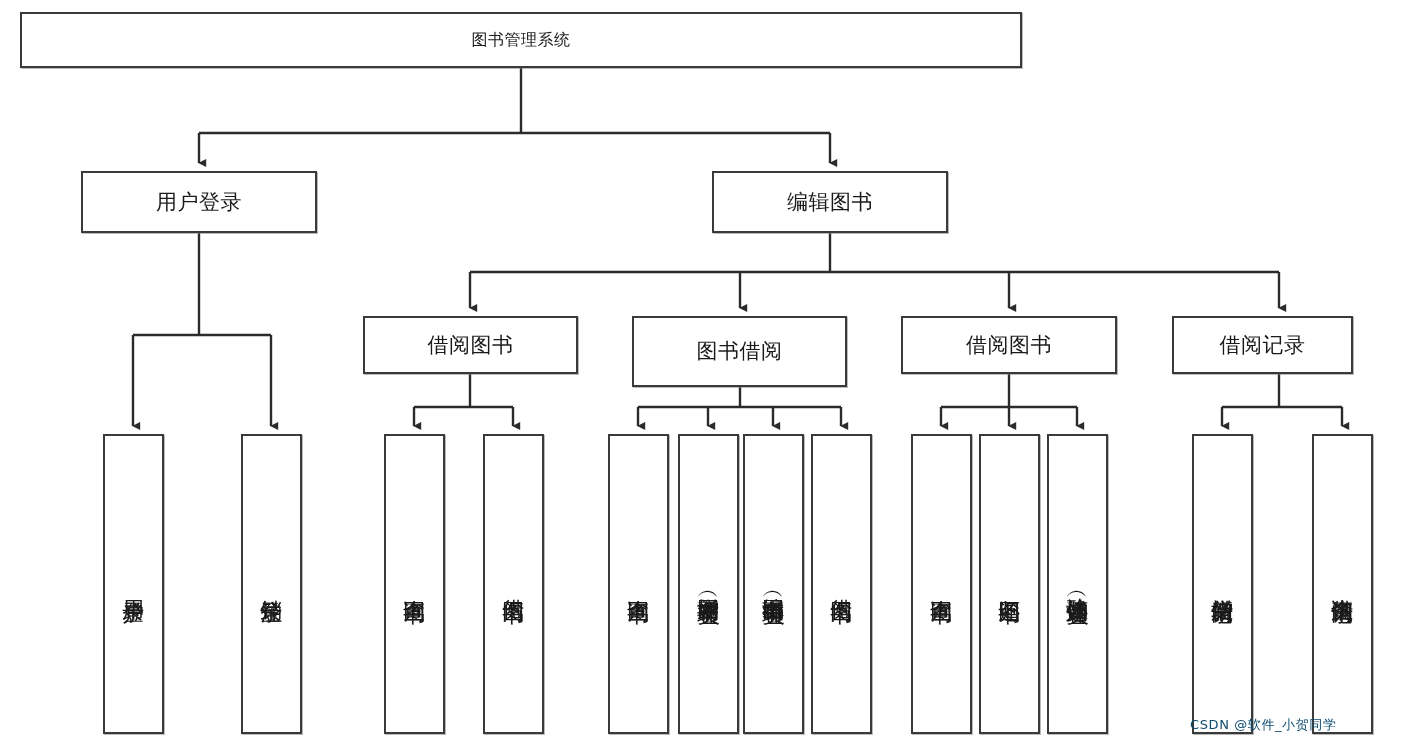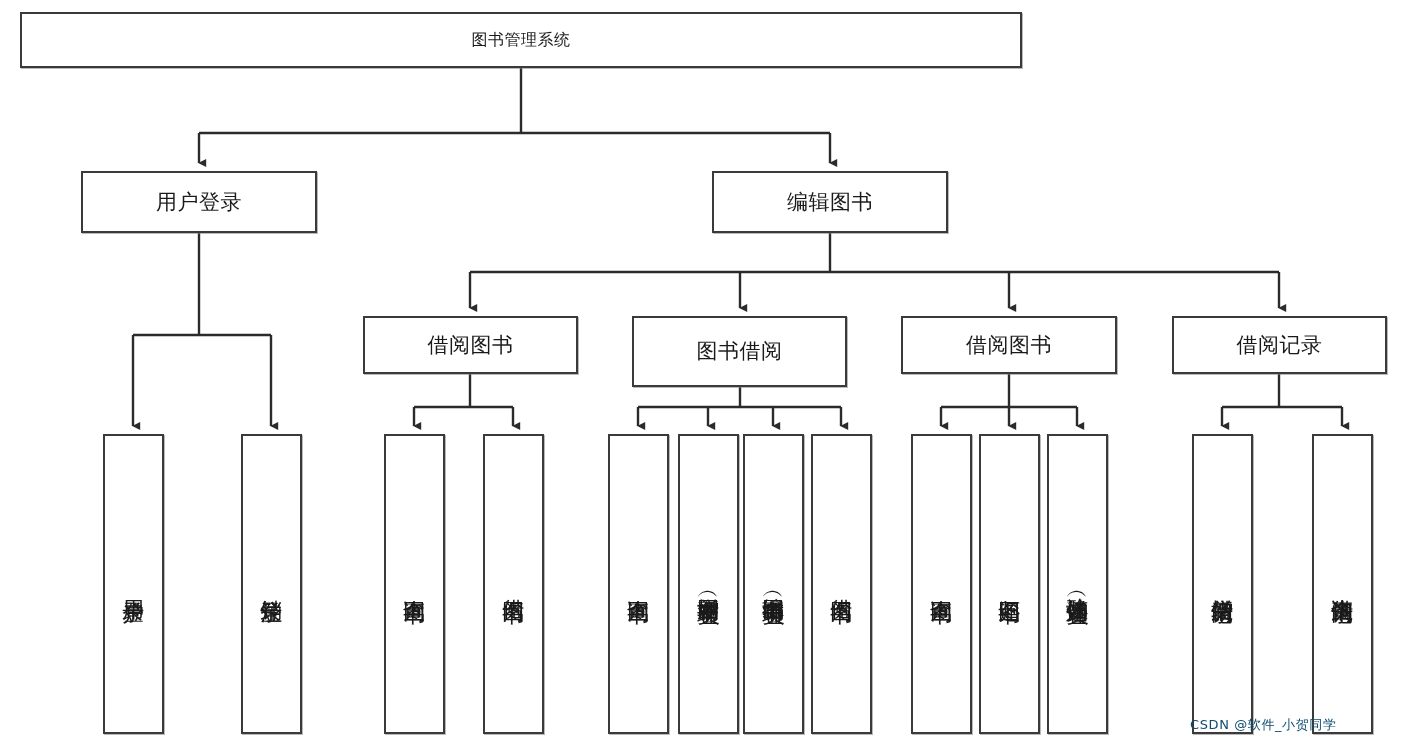--- a/index.html
+++ b/index.html
@@ -139,21 +139,21 @@
 
   <div class="node horizontal" style="left:363px; top:316px; width:215px; height:58px;">
     <span class="label">借阅图书</span>
   </div>
   <div class="node horizontal" style="left:632px; top:316px; width:215px; height:71px;">
     <span class="label">图书借阅</span>
   </div>
   <div class="node horizontal" style="left:901px; top:316px; width:216px; height:58px;">
     <span class="label">借阅图书</span>
   </div>
-  <div class="node horizontal" style="left:1172px; top:316px; width:215px; height:58px;">
+  <div class="node horizontal" style="left:1172px; top:316px; width:181px; height:58px;">
     <span class="label">借阅记录</span>
   </div>
 
   <div class="node vertical" style="left:103px; top:434px; width:61px; height:300px;">
     <span class="label">用户登录</span>
   </div>
   <div class="node vertical" style="left:241px; top:434px; width:61px; height:300px;">
     <span class="label">注销登录</span>
   </div>
 

